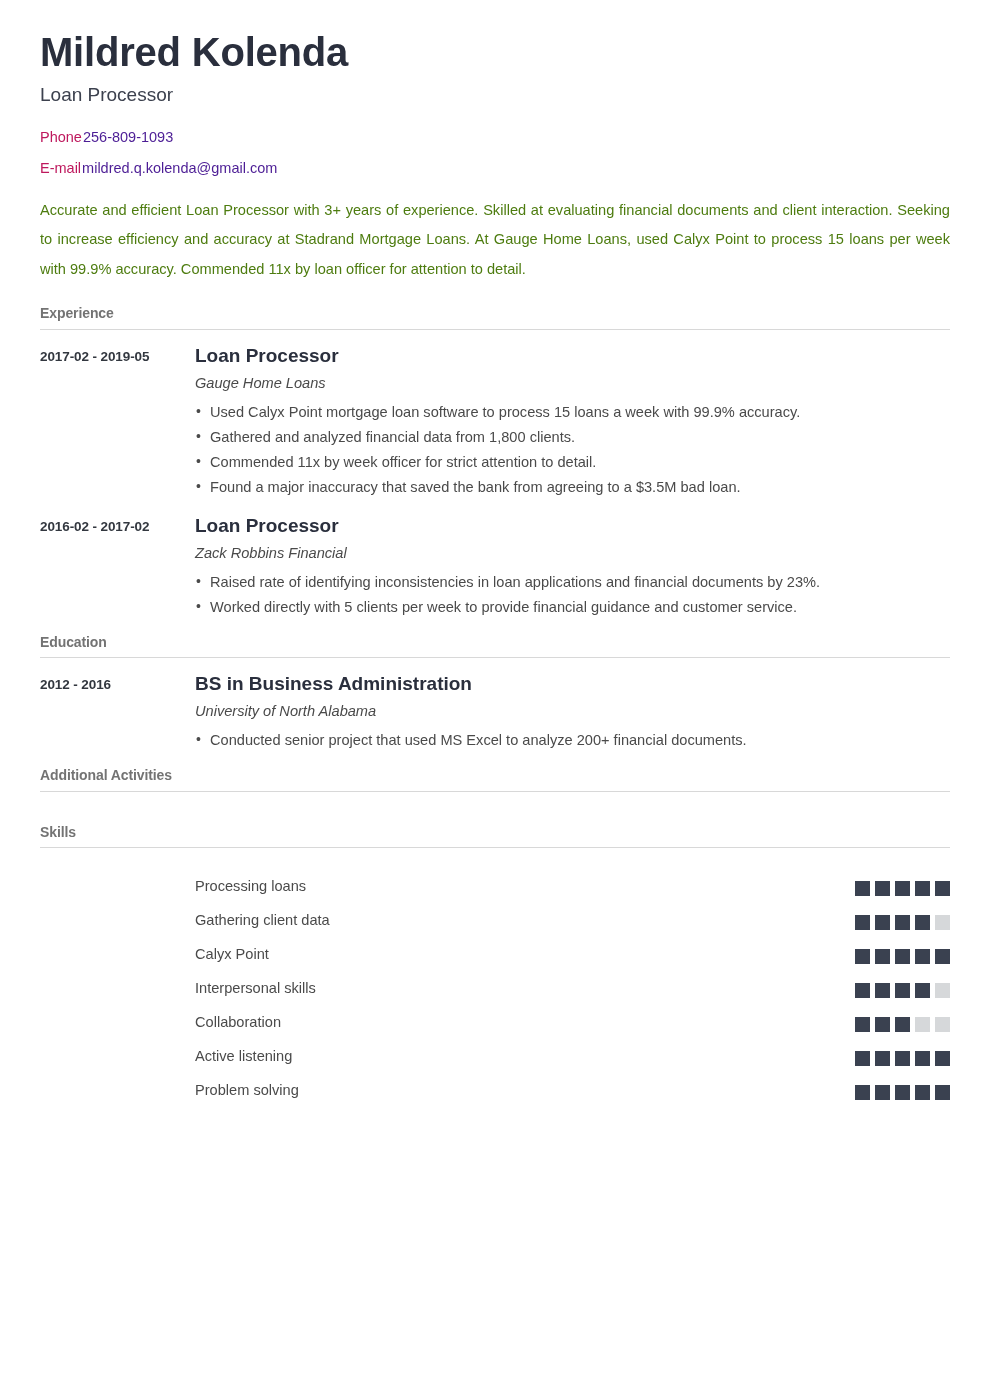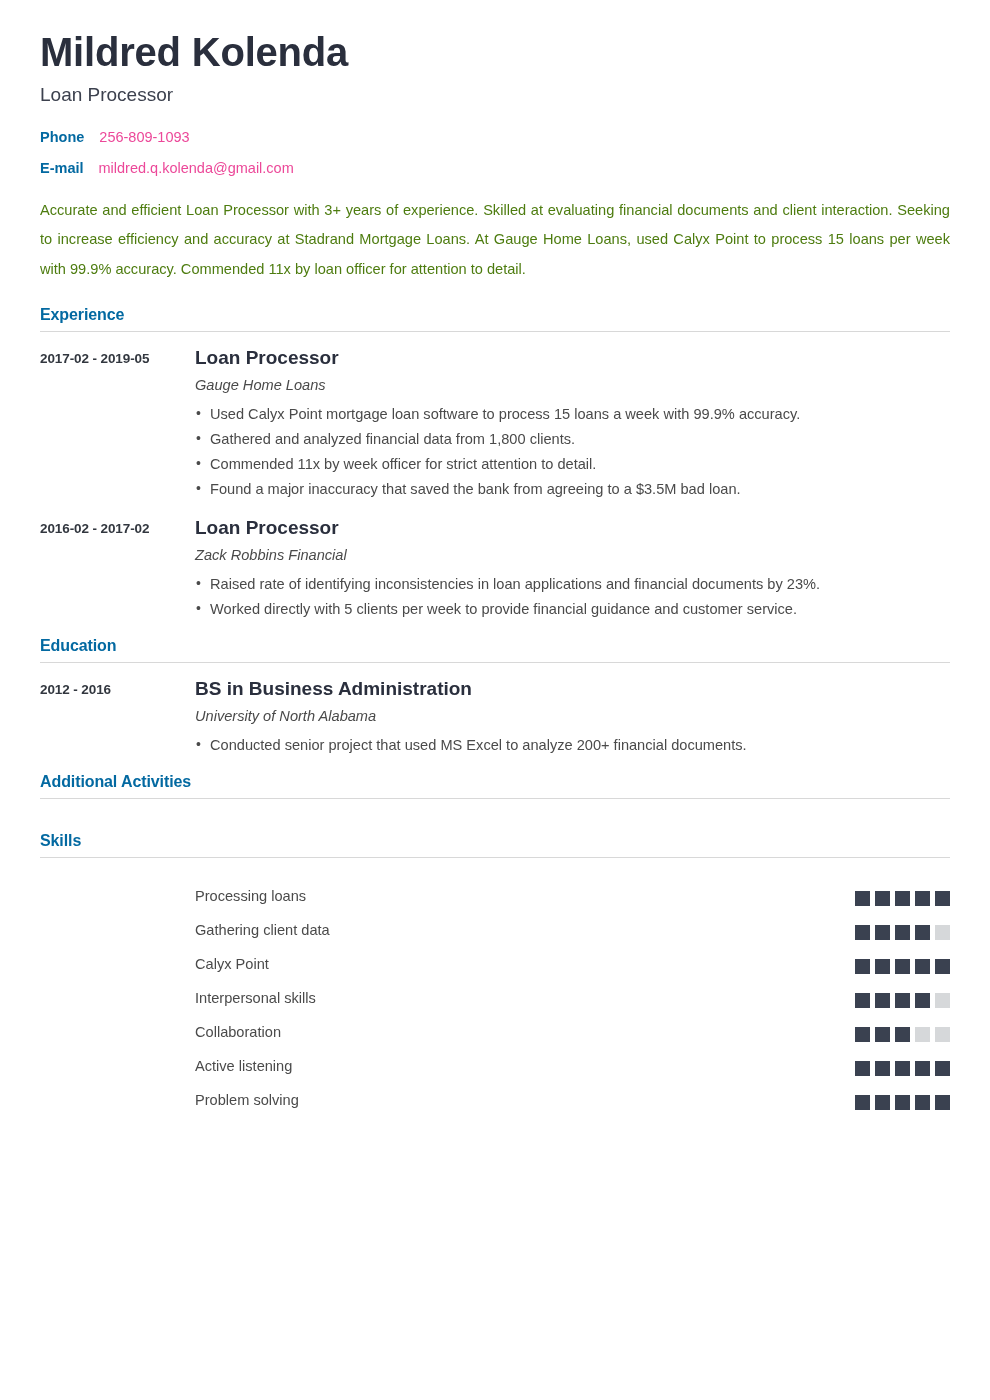--- a/index.html
+++ b/index.html
@@ -39,46 +39,46 @@
     margin: 0 0 22px 0;
     line-height: 1.2;
   }
   .contact-row {
     font-size: 14.5px;
     line-height: 1.2;
     margin-bottom: 14px;
     color: #4a4a4a;
   }
   .contact-label {
-    font-weight: bold;
-    color: #0369a1;
-    margin-right: 15px;
+    font-weight: normal;
+    color: #be185d;
+    margin-right: 1px;
   }
   .contact-value {
-    color: #ec4899;
+    color: #4c1d95;
   }
 
   
   .summary {
     font-size: 14.6px;
     line-height: 2.05;
     color: #4d7c0f;
     text-align: justify;
     margin: 18px 0 20px 0;
     max-width: 910px;
   }
 
   
   .section {
     margin-top: 14px;
   }
   .section-heading {
-    font-size: 16px;
+    font-size: 14px;
     font-weight: bold;
-    color: #0369a1;
+    color: #737373;
     margin: 0 0 6px 0;
     line-height: 1.25;
     letter-spacing: -0.1px;
   }
   .section-rule {
     height: 1px;
     background: #d8d8d8;
     width: 910px;
     margin-bottom: 14px;
   }

